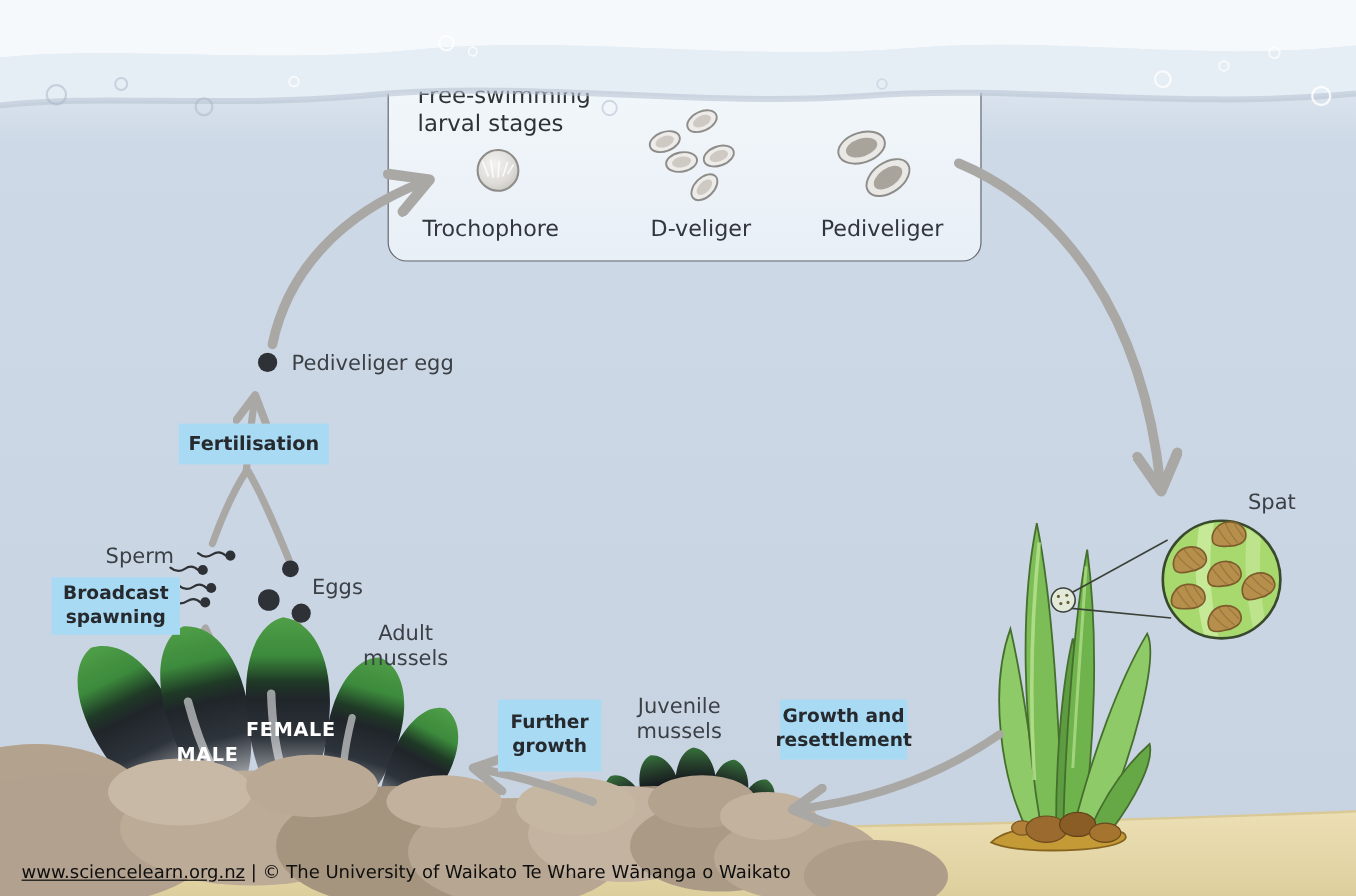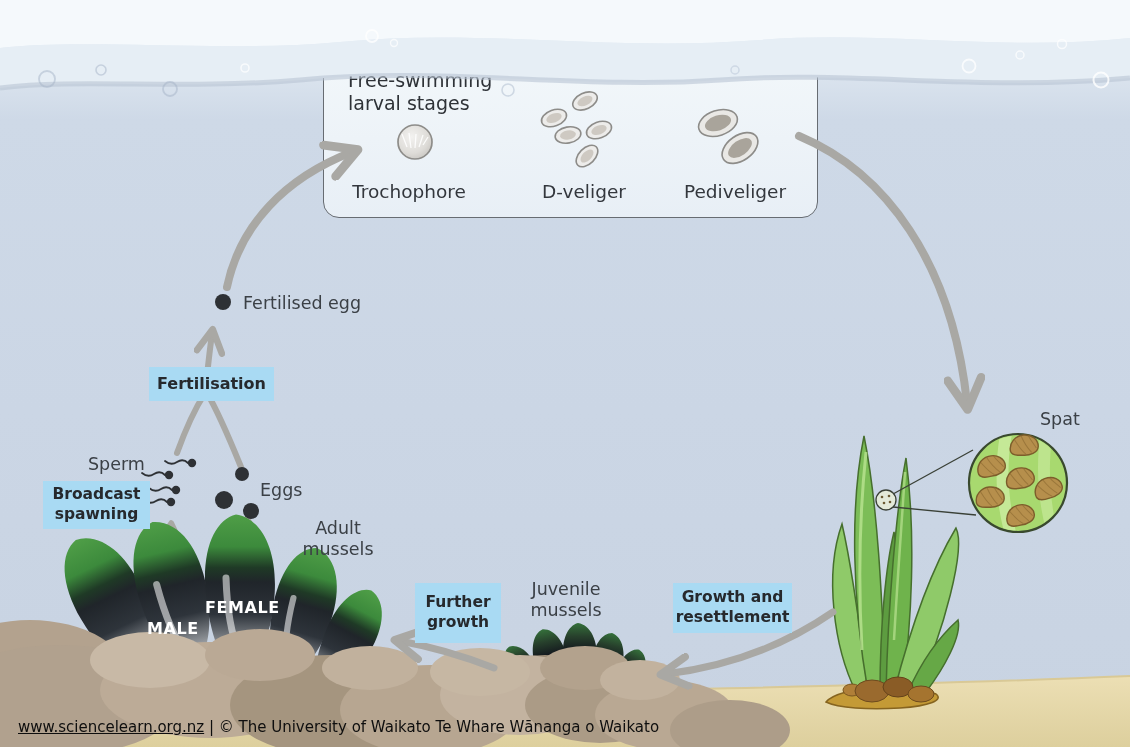--- a/index.html
+++ b/index.html
@@ -237,26 +237,26 @@
     <g>
       <use href="#pedDef" transform="translate(718,123) rotate(-18)"></use>
       <use href="#pedDef" transform="translate(740,148) rotate(-35)"></use>
     </g>
   </svg>
 
   <div class="stage-lbl" style="left:409px;top:181px;">Trochophore</div>
   <div class="stage-lbl" style="left:584px;top:181px;">D-veliger</div>
   <div class="stage-lbl" style="left:735px;top:181px;">Pediveliger</div>
 
-  <div class="badge" style="left:149px;top:367px;width:125px;height:34px;font-size:16px;">Fertilisation</div>
+  <div class="badge" style="left:149px;top:353px;width:125px;height:34px;font-size:16px;">Fertilisation</div>
   <div class="badge" style="left:43px;top:481px;width:107px;height:48px;">Broadcast spawning</div>
   <div class="badge" style="left:415px;top:583px;width:86px;height:60px;">Further growth</div>
-  <div class="badge" style="left:673px;top:583px;width:119px;height:50px;">Growth and resettlement</div>
-
-  <div class="lbl" style="left:243px;top:293px;">Fertilised egg</div>
+  <div class="badge" style="left:650px;top:583px;width:106px;height:50px;">Growth and resettlement</div>
+
+  <div class="lbl" style="left:243px;top:293px;">Pediveliger egg</div>
   <div class="lbl" style="left:88px;top:454px;">Sperm</div>
   <div class="lbl" style="left:260px;top:480px;">Eggs</div>
   <div class="lbl lbl-c" style="left:338px;top:518px;width:92px;">Adult mussels</div>
   <div class="lbl lbl-c" style="left:566px;top:579px;width:92px;">Juvenile mussels</div>
   <div class="lbl" style="left:1040px;top:409px;">Spat</div>
   <div class="shell-lbl" style="left:147px;top:619px;">MALE</div>
   <div class="shell-lbl" style="left:205px;top:598px;">FEMALE</div>
 
   <div class="footer">
     <span class="url">www.sciencelearn.org.nz</span>

